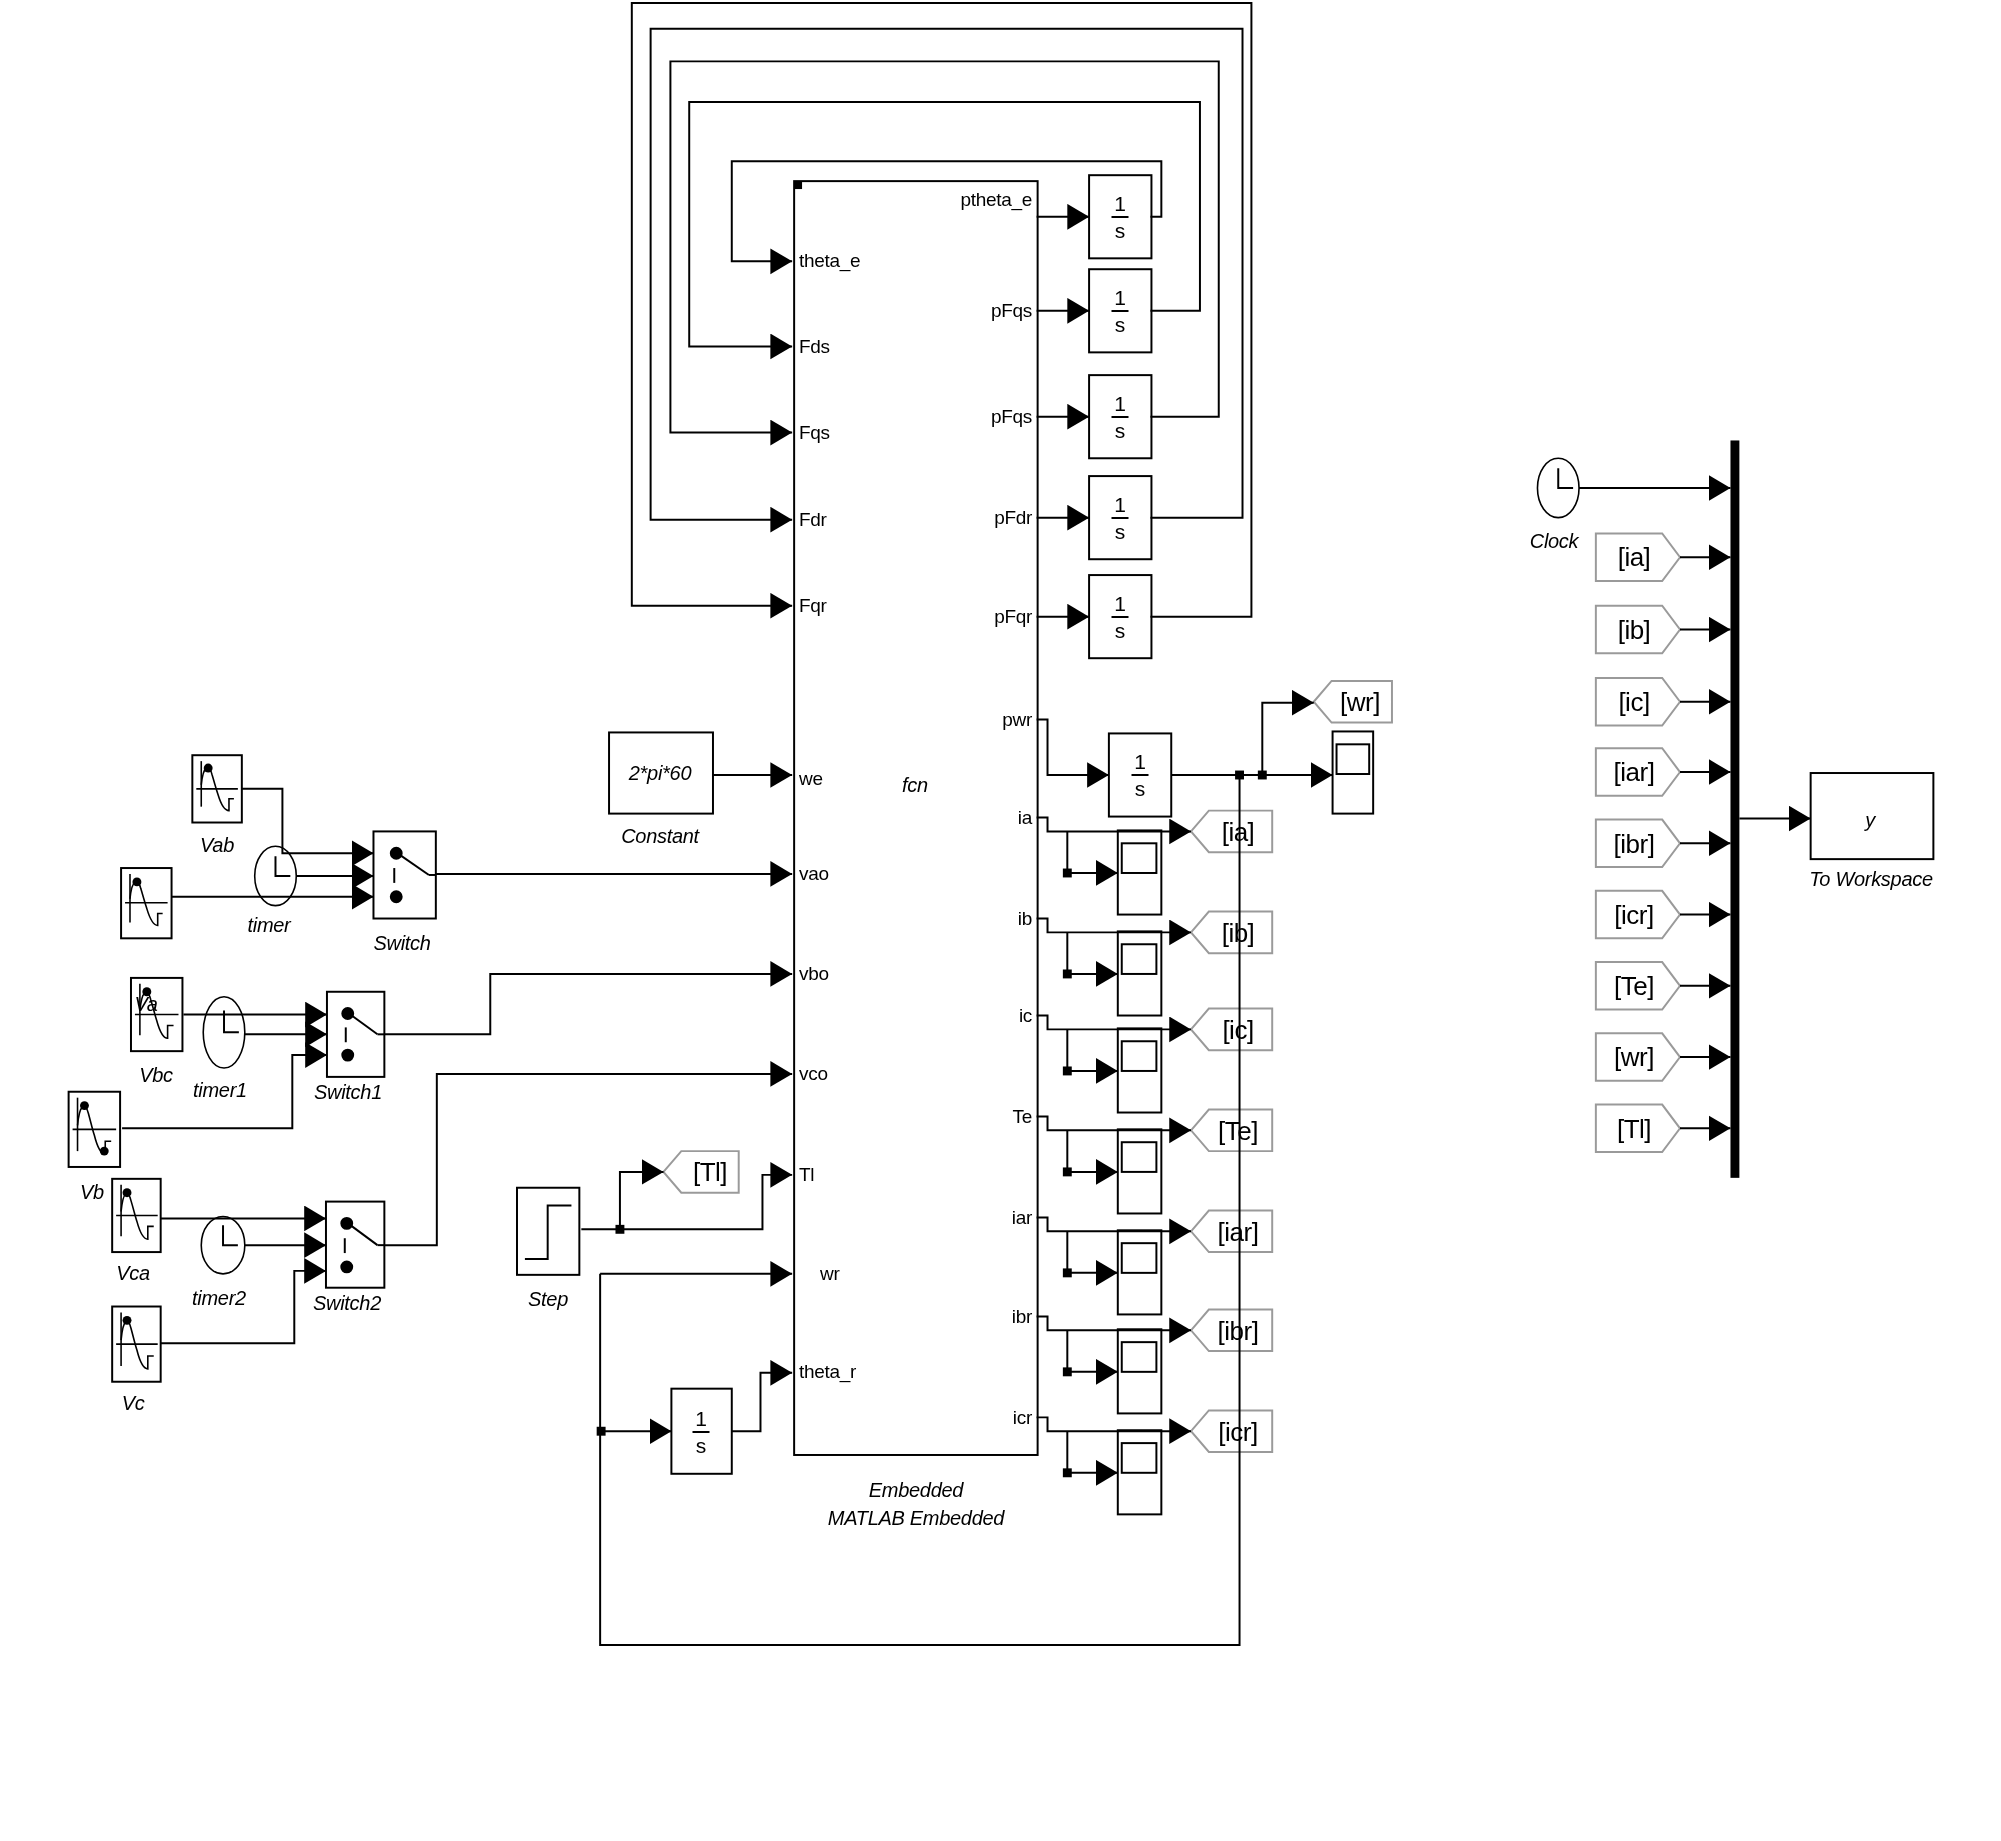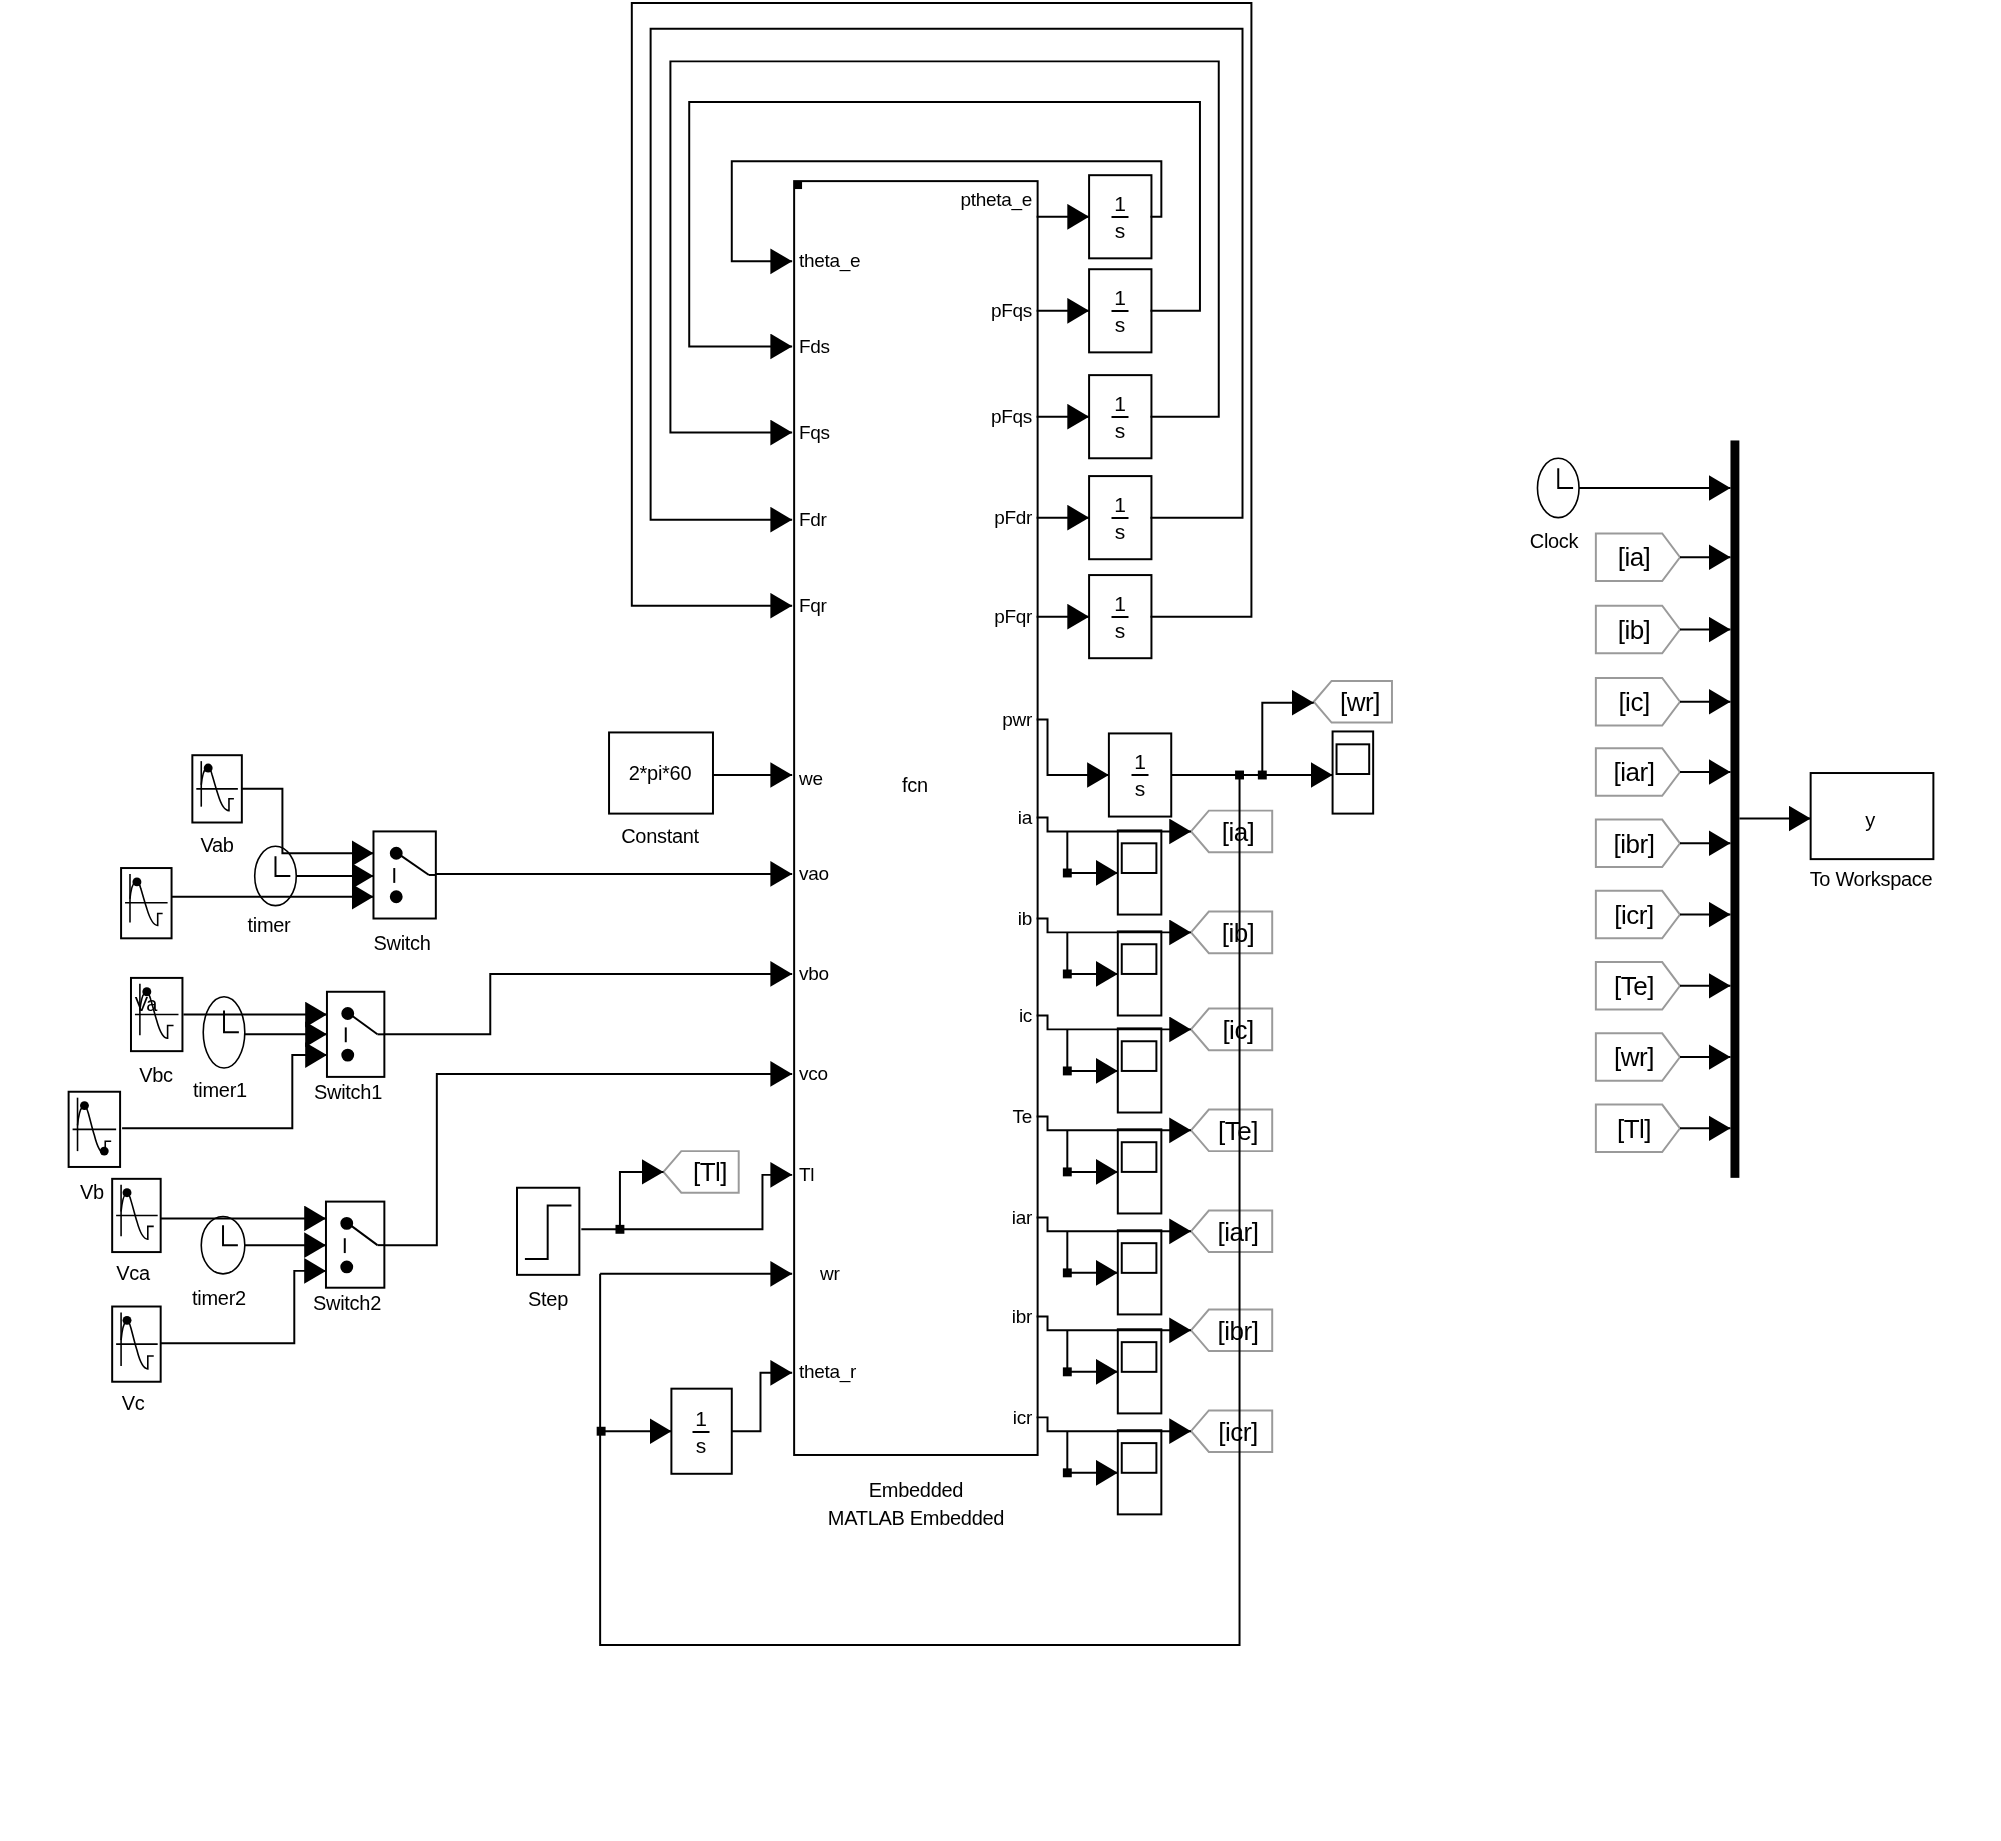--- a/index.html
+++ b/index.html
@@ -1,19 +1,19 @@
 <!DOCTYPE html>
 <html><head>
 <meta charset="utf-8">
 <style>
   html,body{margin:0;padding:0;background:#fff;}
   #canvas{position:relative;width:2002px;height:1841px;background:#ffffff;
           font-family:"Liberation Sans", sans-serif;color:#000;overflow:hidden;}
   #wires{position:absolute;left:0;top:0;z-index:1;}
-  .lbl{position:absolute;transform:translate(-50%,-50%);font-size:20px;white-space:nowrap;z-index:3;letter-spacing:-0.3px;}
+  .lbl{position:absolute;transform:translate(-50%,-50%);font-size:20px;white-space:nowrap;z-index:3;letter-spacing:-0.3px;font-style:italic;}
   .pin{position:absolute;transform:translateY(-50%);font-size:19px;white-space:nowrap;z-index:3;letter-spacing:-0.3px;}
   .pout{position:absolute;transform:translate(-100%,-50%);font-size:19px;white-space:nowrap;z-index:3;letter-spacing:-0.3px;}
   .tag{position:absolute;transform:translate(-50%,-50%);font-size:26px;white-space:nowrap;z-index:3;letter-spacing:-0.5px;}
   .frac{position:absolute;transform:translate(-50%,-50%);text-align:center;font-size:21px;line-height:1.0;z-index:3;}
   .frac .bar{width:17px;height:2px;background:#000;margin:2px auto;}
   .blockfont{font-size:20px;}
 </style>
 </head>
 <body>
 

